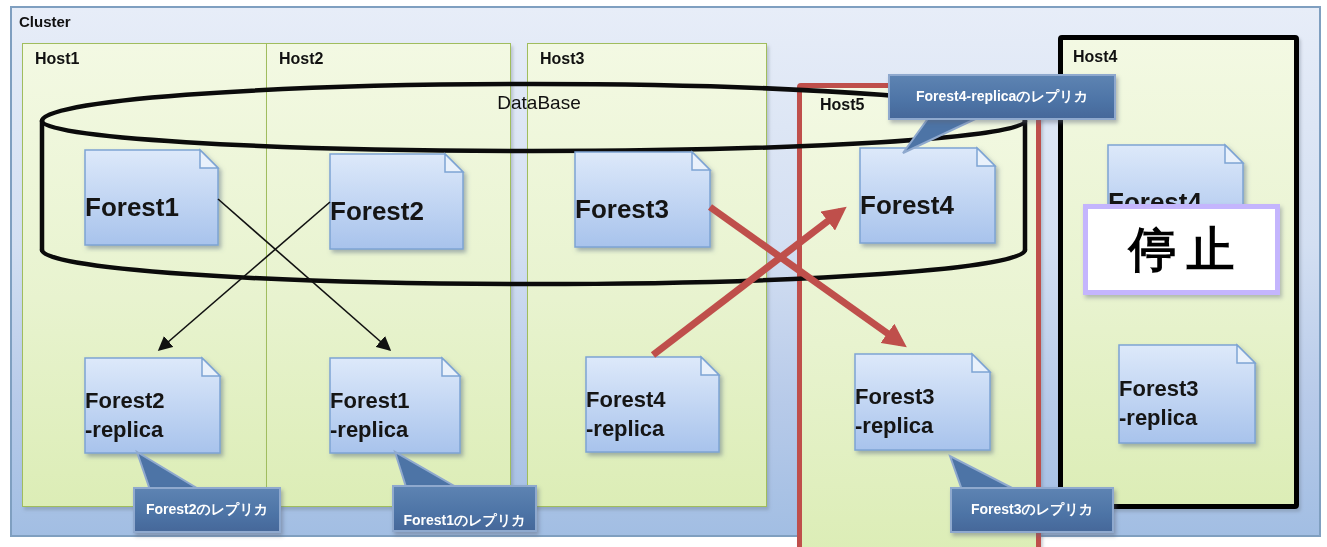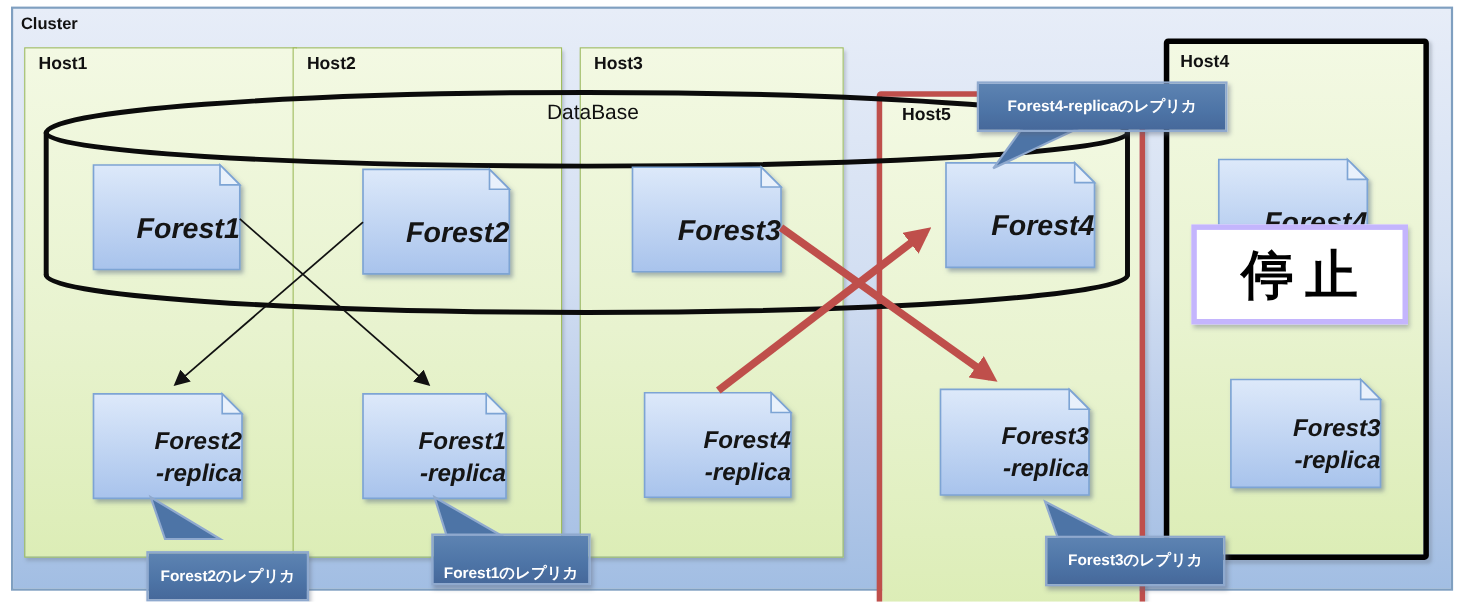--- a/index.html
+++ b/index.html
@@ -16,22 +16,22 @@
   .host{position:absolute;background:linear-gradient(180deg,#f3f9e3 0%,#e8f3cf 55%,#dcedb6 100%);
         border:1.5px solid #a0bd5e;box-shadow:2px 3px 3px rgba(110,120,135,.35);}
   .host-label{position:absolute;left:12px;top:6px;font-size:16px;font-weight:bold;color:#111;}
   .host.red{border:5px solid #bf4f4b;border-radius:4px;margin-top:48px;}
   .host.black{border:5px solid #000;border-radius:4px;}
 
   
   .overlay{position:absolute;left:0;top:0;width:1327px;height:547px;z-index:5;pointer-events:none;}
 
   
-  .forest-label{position:absolute;z-index:10;display:flex;flex-direction:column;align-items:flex-end;
-                justify-content:center;padding-top:10px;font-weight:bold;color:#151515;text-align:center;font-style:italic;}
+  .forest-label{position:absolute;z-index:10;display:flex;flex-direction:column;align-items:flex-start;
+                justify-content:center;padding-top:10px;font-weight:bold;color:#151515;text-align:center;}
   .fs1{font-size:26px;line-height:1.1;}
   .fs2{font-size:22px;line-height:1.3;}
   .db-label{position:absolute;z-index:10;left:459px;top:92px;width:160px;text-align:center;
             font-size:19px;color:#101010;}
 
   .callout{position:absolute;z-index:12;display:flex;align-items:center;justify-content:center;
            background:linear-gradient(180deg,#5d83b2 0%,#4d74a6 60%,#46689a 100%);
            border:2px solid #8fa9ce;color:#fff;font-weight:bold;font-size:14px;
            box-shadow:2px 3px 4px rgba(90,100,120,.45);}
 
@@ -166,21 +166,21 @@
   <div class="forest-label fs2" style="left:1119px;top:345px;width:136px;height:98px;">
     <span>Forest3</span>
     <span>-replica</span>
   </div>
 
   <div class="db-label">DataBase</div>
 
   <div class="callout" style="left:888px;top:74px;width:224px;height:42px;">
     <span>Forest4-replicaのレプリカ</span>
   </div>
-  <div class="callout" style="left:133px;top:501px;width:144px;height:42px;">
+  <div class="callout" style="left:133px;top:487px;width:144px;height:42px;">
     <span>Forest2のレプリカ</span>
   </div>
   <div class="callout" style="left:392px;top:485px;width:141px;height:43px;align-items:flex-end;">
     <span>Forest1のレプリカ</span>
   </div>
   <div class="callout" style="left:950px;top:487px;width:160px;height:42px;">
     <span>Forest3のレプリカ</span>
   </div>
 
   <div class="stop-box">

